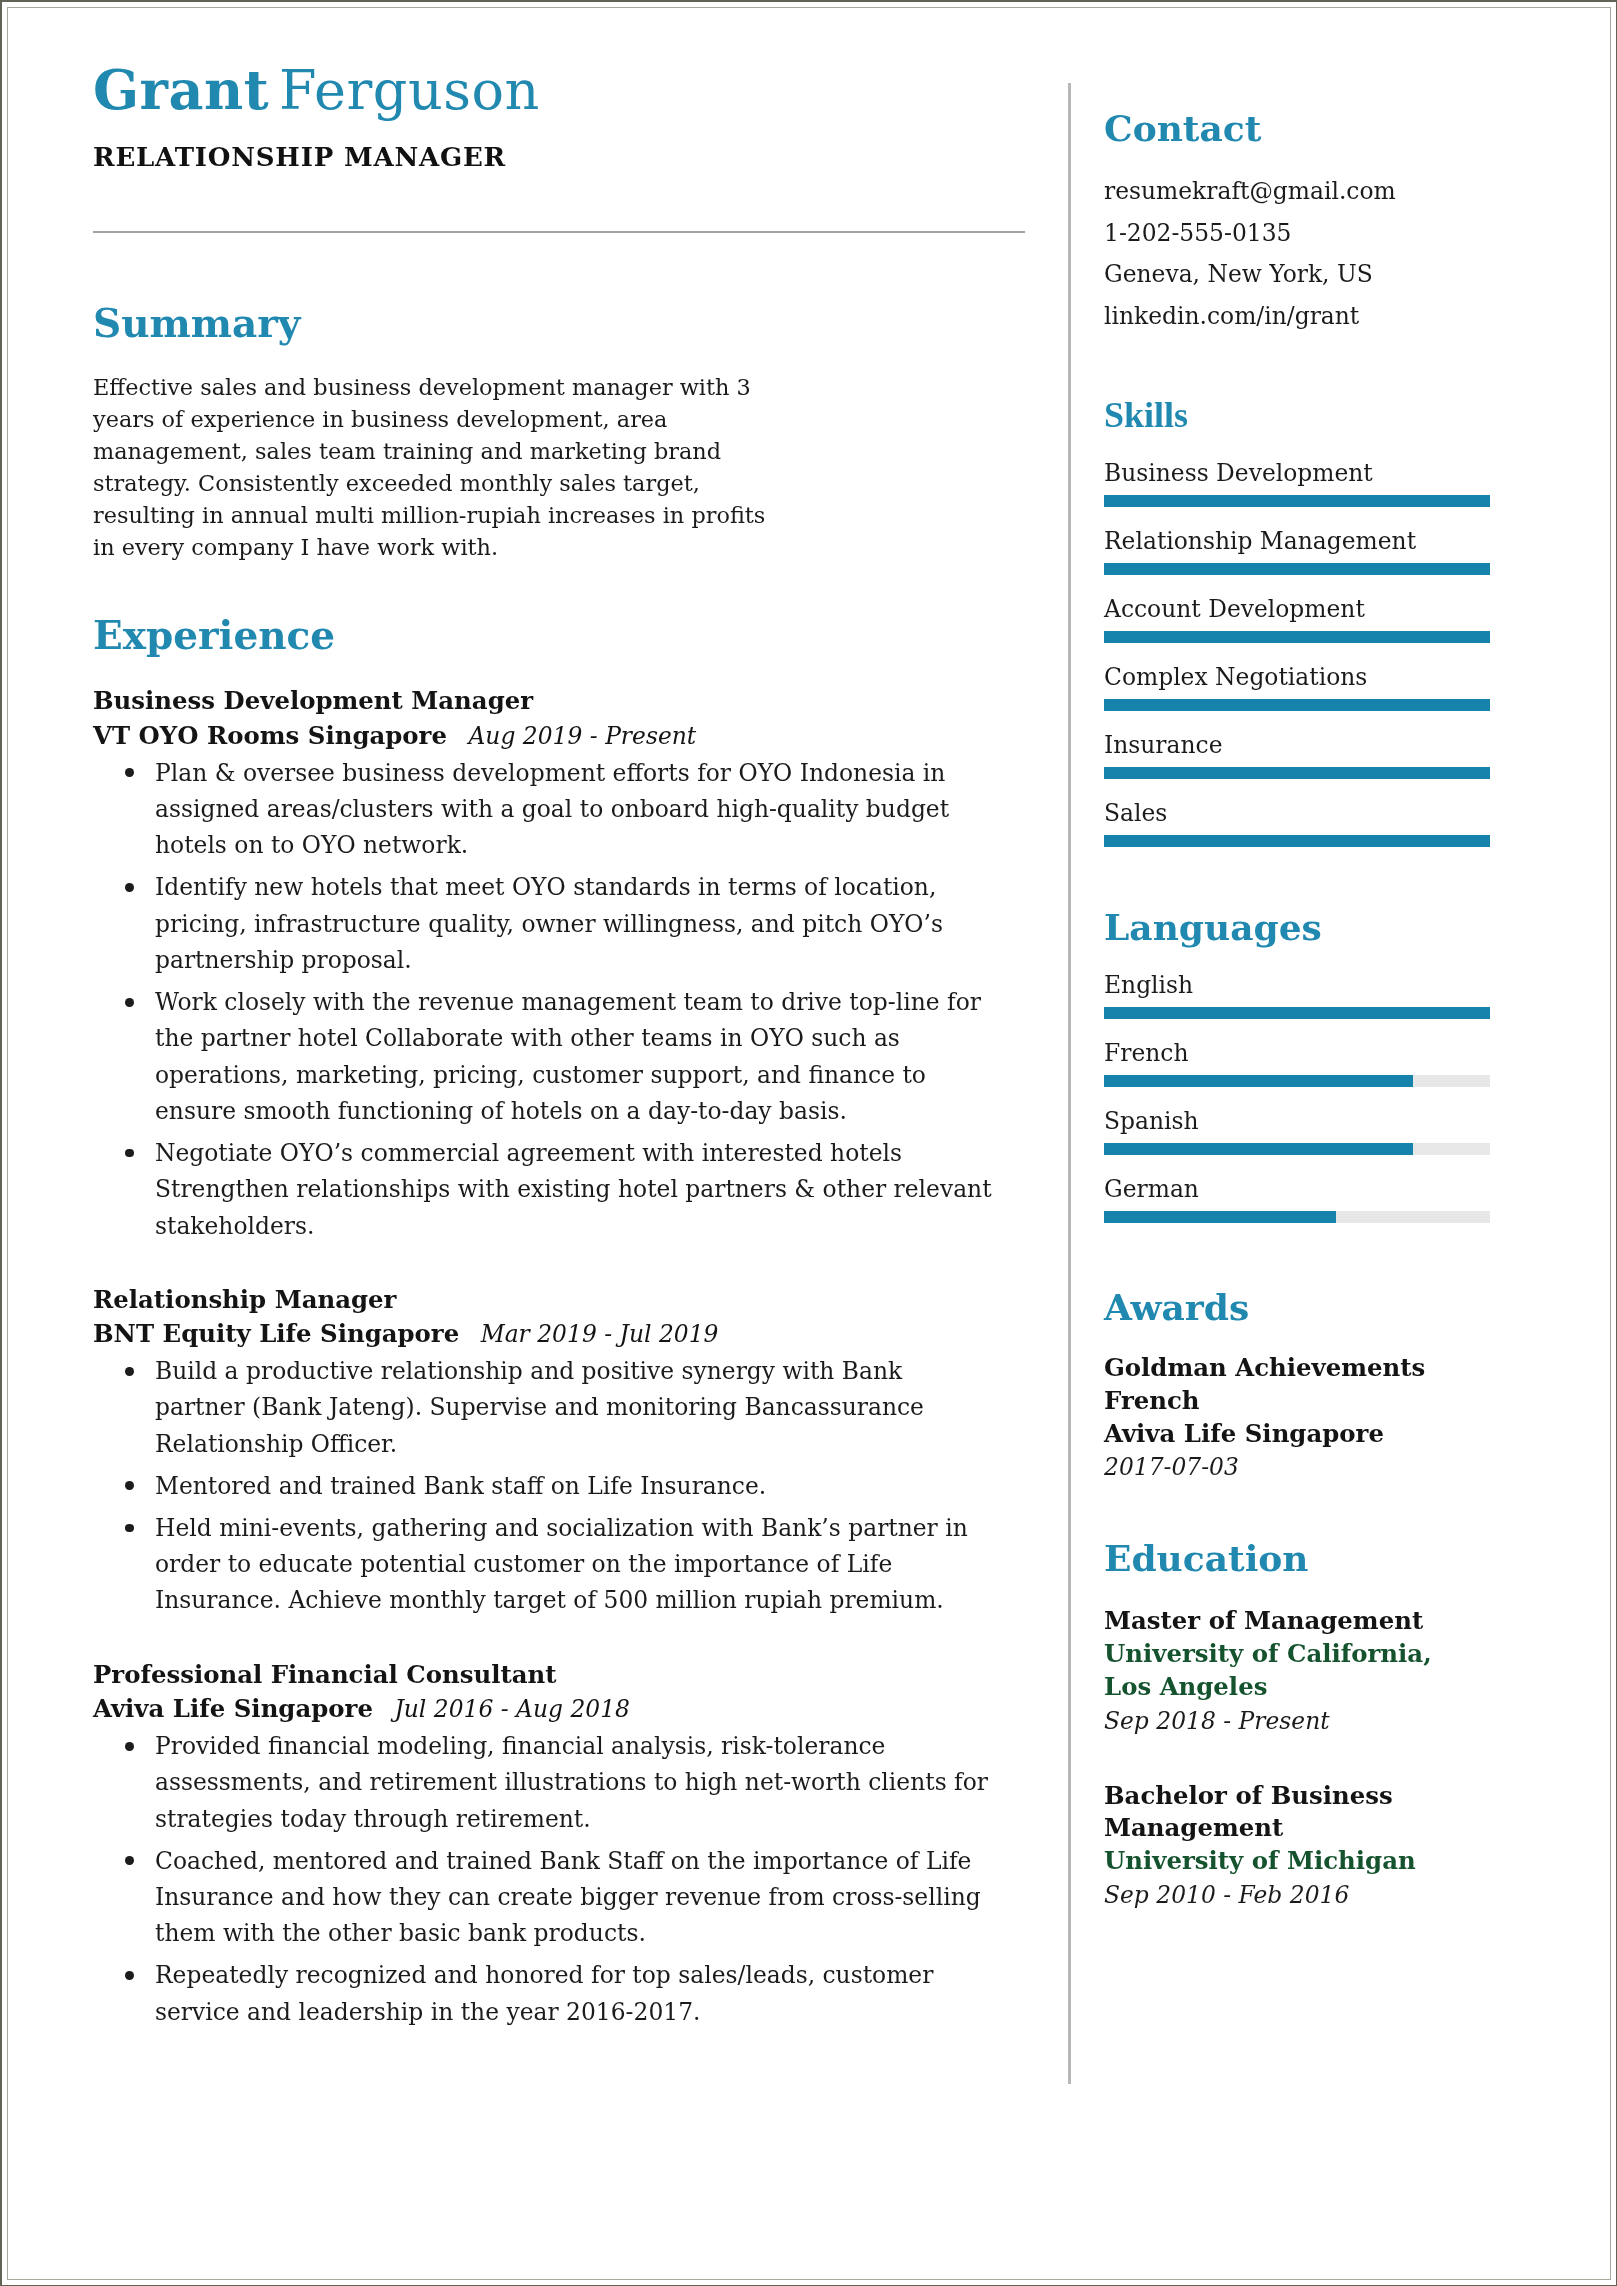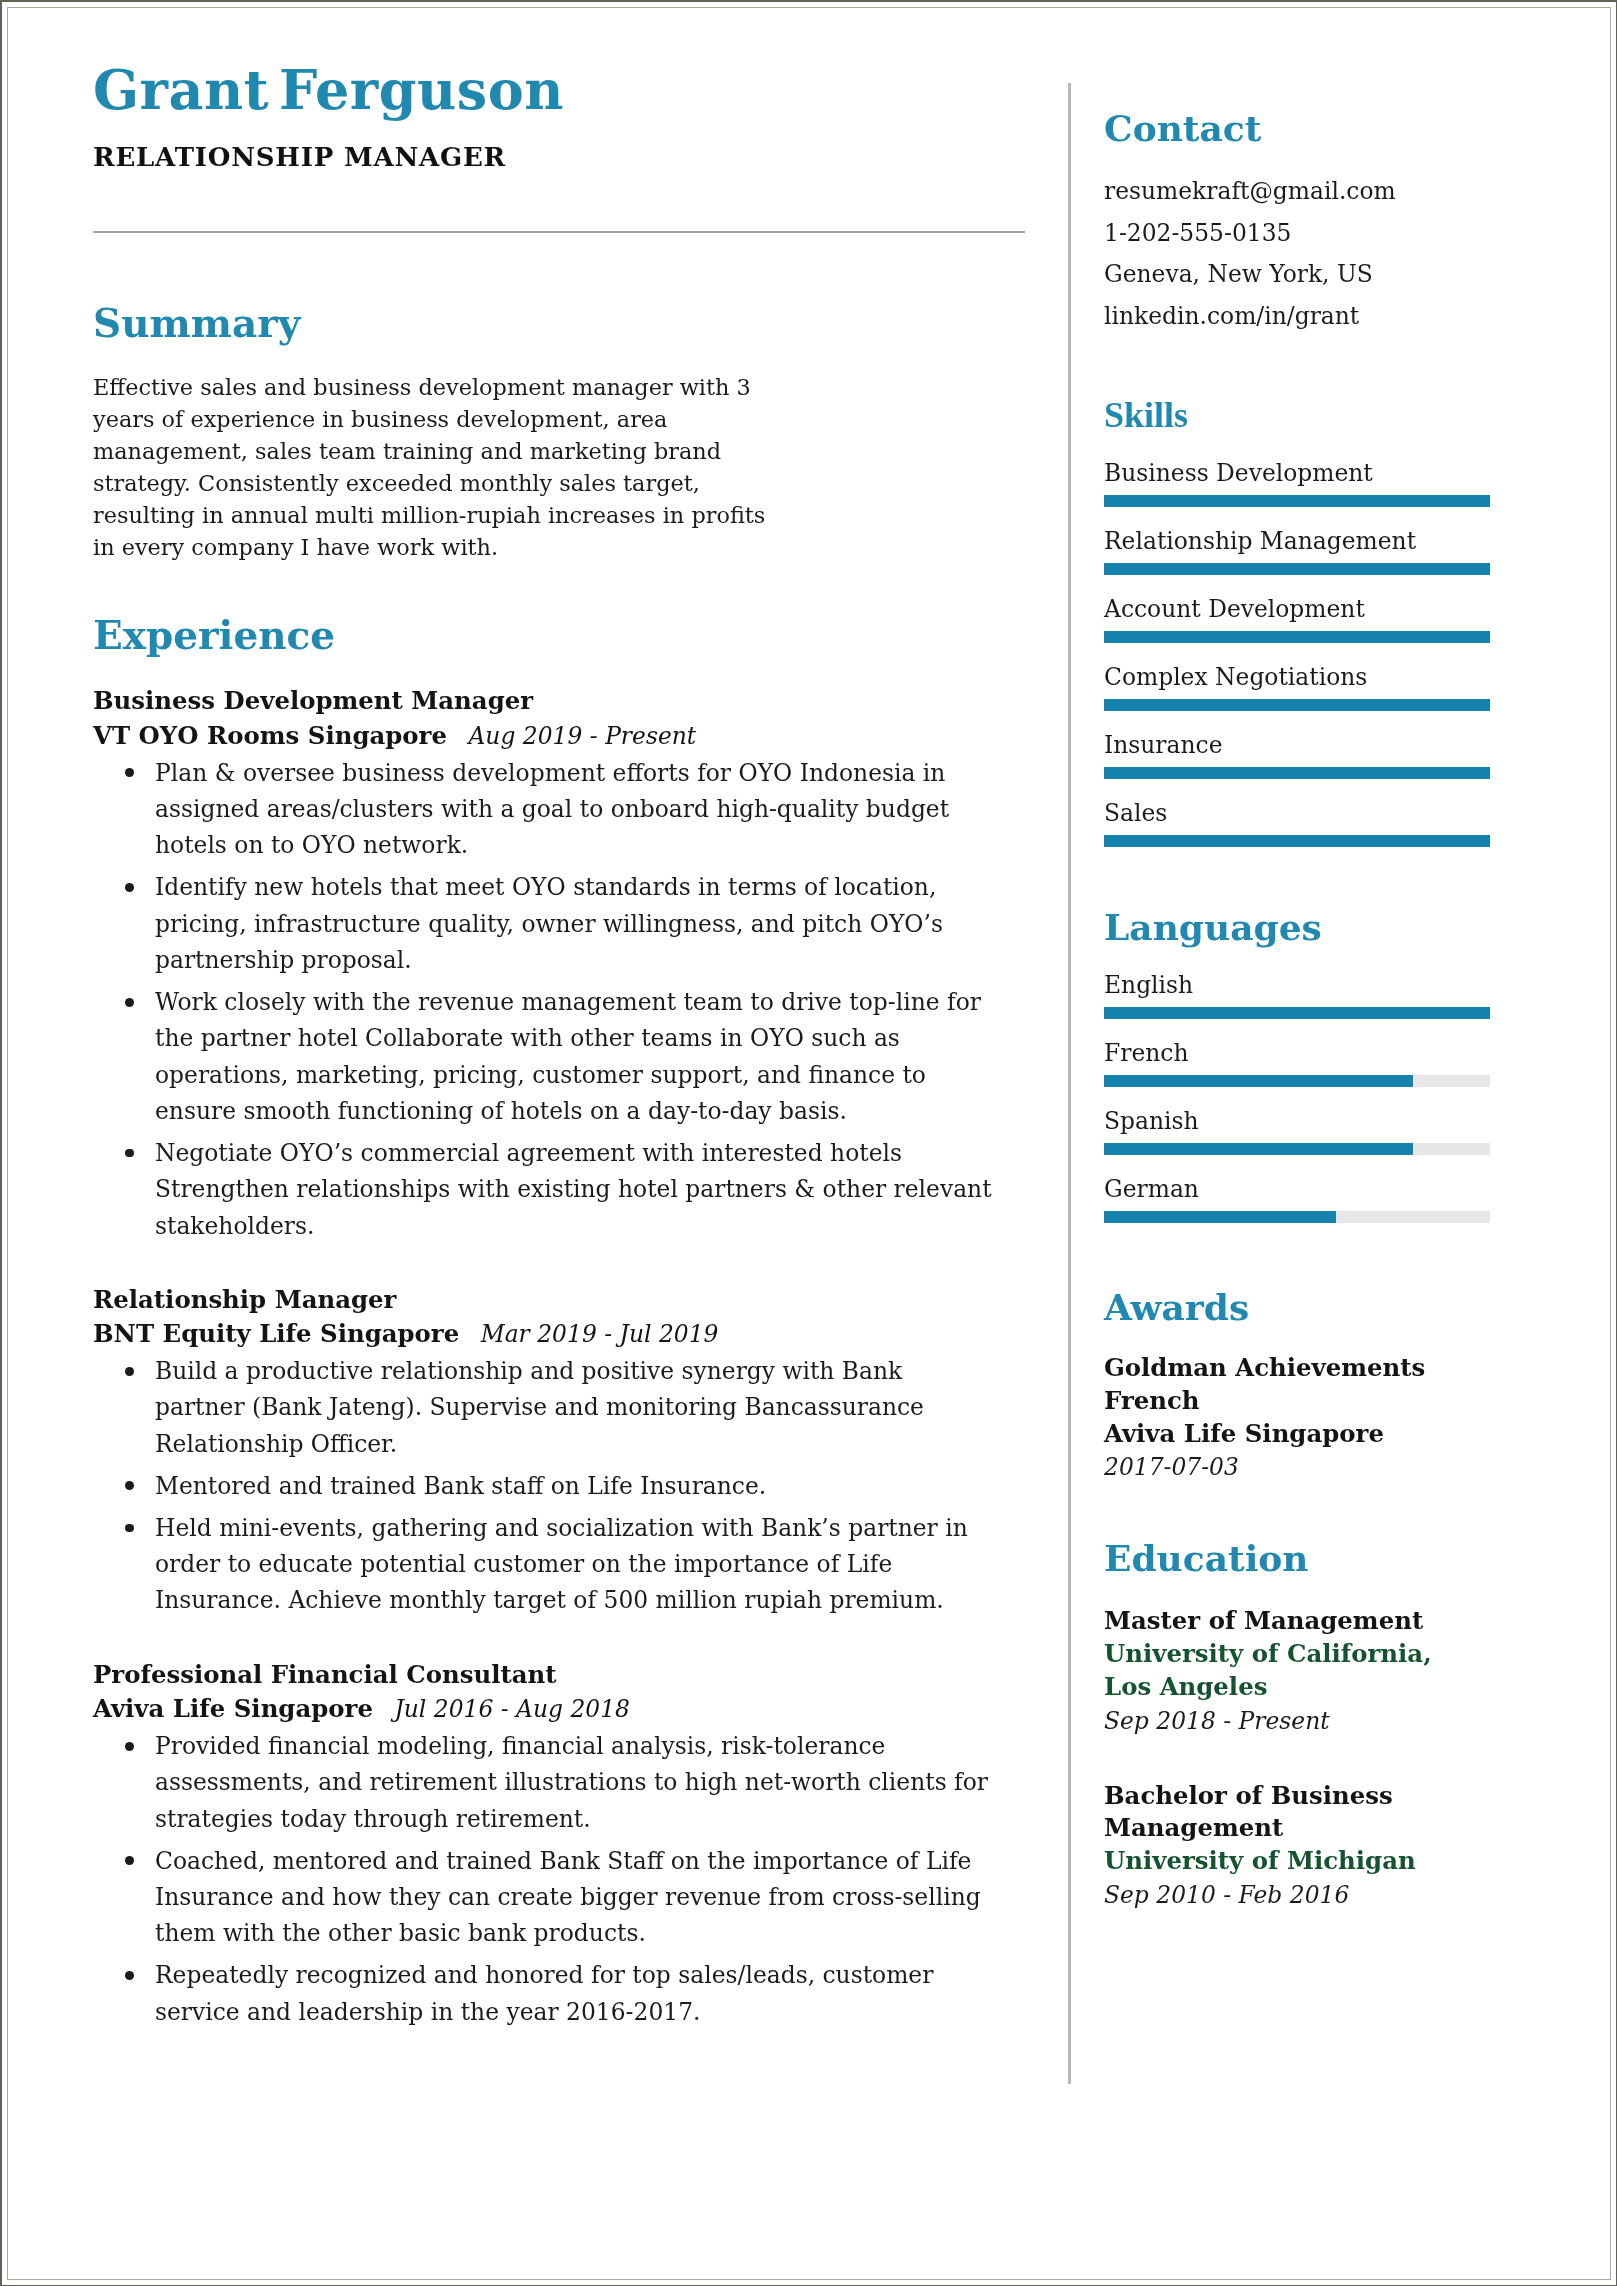--- a/index.html
+++ b/index.html
@@ -17,21 +17,21 @@
   .frame-inner { position:absolute; inset:6.8px; border:1px solid #a8a89c; pointer-events:none; z-index:5; }
 
   .divider { position:absolute; left:1068px; top:83px; width:2.9px; height:2001px; background:#b7b7b7; }
 
   .left-col  { position:absolute; left:93px;  top:59px; width:932px; }
   .right-col { position:absolute; left:1104px; top:108px; width:386px; }
 
   
   .name { font-size:54px; line-height:1.15; color:var(--accent); letter-spacing:0.5px; }
   .name .first { font-weight:bold; }
-  .name .last  { font-weight:bold; margin-left:9.8px; }
+  .name .last  { font-weight:normal; margin-left:9.8px; }
   .job-headline { margin-top:19.5px; font-size:26px; font-weight:bold; letter-spacing:0.8px; color:#111; }
   .header-rule { margin-top:59px; height:2.9px; width:100%; background:#a3a3a3; border:none; }
 
   
   .section-heading { font-size:39px; font-weight:bold; color:var(--accent); line-height:1.15; }
   .summary-heading { margin-top:68px; }
   .summary-text { margin-top:25px; font-size:22.4px; line-height:1.43; max-width:678px; color:#1b1b1b; }
 
   .experience-heading { margin-top:49px; }
   .job { margin-top:27px; }

